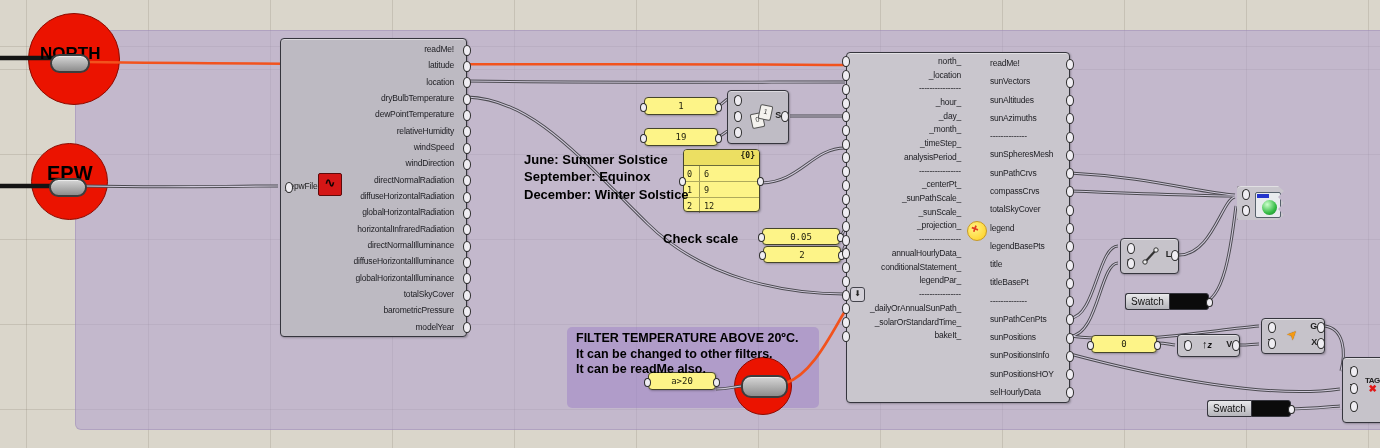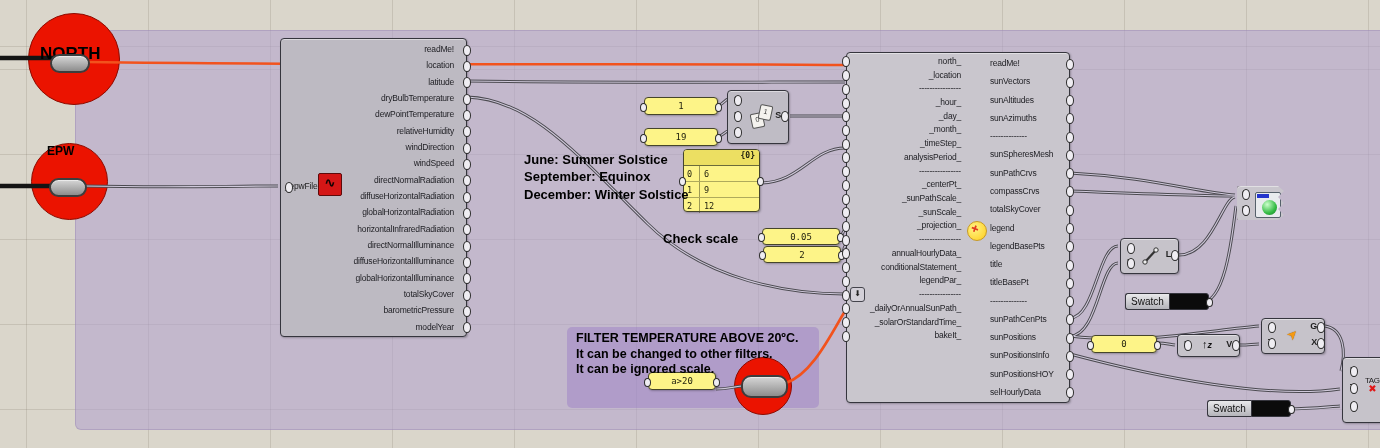--- a/index.html
+++ b/index.html
@@ -77,21 +77,21 @@
   .sun-icon::after{content:"✚";position:absolute;left:3px;top:2px;font-size:9px;color:#e23c20;transform:rotate(20deg)}
   .dna-icon{position:absolute;width:13px;height:13px;background:#d3d0d8;border:1px solid #44444c;border-radius:3px;
         font-size:8px;line-height:12px;text-align:center;color:#222}
   .prev-icon{position:absolute;left:18px;top:6px;width:24px;height:24px;background:#e8ebee;border:1px solid #55606a;border-radius:2px}
   .prev-icon::before{content:"";position:absolute;left:1px;top:1px;width:12px;height:4px;background:#2334cc}
   .prev-icon::after{content:"";position:absolute;left:6px;top:7px;width:15px;height:15px;border-radius:50%;
         background:radial-gradient(circle at 35% 30%,#ccffcc,#33bb44 60%,#117722)}
   .line-icon{position:absolute}
   .uz-icon{position:absolute;font-weight:bold;color:#111;font-size:11px}
   .mv-icon{position:absolute;color:#f59a12;font-size:11px;font-weight:bold;transform:rotate(-45deg);text-shadow:0 0 1px #7a4a00}
-  .tag-icon{position:absolute;font-size:8px;font-weight:normal;color:#222;letter-spacing:-.5px;line-height:8px;text-align:center}
+  .tag-icon{position:absolute;font-size:8px;font-weight:bold;color:#222;letter-spacing:-.5px;line-height:8px;text-align:center}
   .tag-icon .x{display:block;color:#e01818;font-size:10px;margin-top:0px}
   
   .swatch{position:absolute;z-index:3;display:flex;height:17px}
   .sw-label{background:linear-gradient(#e9e9eb,#b4b4ba);border:1.5px solid #35353d;border-right:none;border-radius:3px 0 0 3px;
         font-size:10px;color:#111;display:flex;align-items:center;padding:0 5px}
   .sw-color{width:38px;background:#0b0b0b;border:1.5px solid #35353d;border-radius:0 3px 3px 0;position:relative}
   .sw-color::after{content:"";position:absolute;right:-5px;top:50%;margin-top:-3.5px;width:5px;height:7px;
         background:#efedf2;border:1.5px solid #2b2b2b;border-radius:50%}
   .jag{clip-path:polygon(0 0,41px 0,47px 5px,41px 11px,47px 17px,41px 23px,47px 29px,41px 34px,0 34px);
        border:none;filter:drop-shadow(0 0 1px #333)}
@@ -151,37 +151,37 @@
     <path class="wire-core" d="M1070,191 C1150,194 1205,196 1235,196"></path>
     <path class="wire-core" d="M1179,255 C1212,255 1222,199 1235,197"></path>
     <path class="wire-core" d="M1202,302 C1227,302 1233,226 1236,206"></path>
     <path class="wire-core" d="M1157,343 C1165,343 1168,344 1175,345"></path>
     <path class="wire-core" d="M1240,345 C1250,345 1252,344 1259,344"></path>
     <path class="wire-core" d="M1325,326 C1344,329 1346,352 1341,371"></path>
     <path class="wire-core" d="M1287,409 C1310,409 1326,407 1340,406"></path>
   </svg>
 
 <div class="biglabel" style="left:40px;top:44px;font-size:17px;z-index:3">NORTH</div>
-<div class="biglabel" style="left:47px;top:144px;font-size:12px;z-index:3">EPW</div>
+<div class="biglabel" style="left:47px;top:162px;font-size:20px;z-index:3">EPW</div>
 <div class="pill" style="left:50px;top:54px;width:36px;height:15px;z-index:3"></div>
 <div class="pill" style="left:49px;top:178px;width:34px;height:15px;z-index:3"></div>
 <div class="pill" style="left:741px;top:375px;width:43px;height:19px;z-index:3"></div>
 
 <div class="comp import" style="left:280px;top:38px;width:185px;height:297px">
   <div class="sport nl" style="left:4px;top:142px;font-weight:normal;font-size:8.5px">_epwFile</div>
   <span class="epw-icon">∿</span>
   <div class="col" style="left:0;top:2px;right:0;height:294px">
       <div class="prow out r">readMe!</div>
+      <div class="prow out r">latitude</div>
       <div class="prow out r">location</div>
-      <div class="prow out r">latitude</div>
       <div class="prow out r">dryBulbTemperature</div>
       <div class="prow out r">dewPointTemperature</div>
       <div class="prow out r">relativeHumidity</div>
+      <div class="prow out r">windSpeed</div>
       <div class="prow out r">windDirection</div>
-      <div class="prow out r">windSpeed</div>
       <div class="prow out r">directNormalRadiation</div>
       <div class="prow out r">diffuseHorizontalRadiation</div>
       <div class="prow out r">globalHorizontalRadiation</div>
       <div class="prow out r">horizontalInfraredRadiation</div>
       <div class="prow out r">directNormalIlluminance</div>
       <div class="prow out r">diffuseHorizontalIlluminance</div>
       <div class="prow out r">globalHorizontalIlluminance</div>
       <div class="prow out r">totalSkyCover</div>
       <div class="prow out r">barometricPressure</div>
       <div class="prow out r">modelYear</div>
@@ -236,21 +236,21 @@
 
 <div class="note" style="left:524px;top:151px">
   <div>June: Summer Solstice</div>
   <div>September: Equinox</div>
   <div>December: Winter Solstice</div>
 </div>
 <div class="note" style="left:663px;top:230px">Check scale</div>
 <div class="note2" style="left:576px;top:331px">
   <div>FILTER TEMPERATURE ABOVE 20ºC.</div>
   <div>It can be changed to other filters.</div>
-  <div>It can be ignored scale.</div>
+  <div>It can be readMe also.</div>
 </div>
 
 <div class="comp sunpath" style="left:846px;top:52px;width:222px;height:349px">
   <div class="col incol" style="left:0;top:1px;width:116px;height:288px">
       <div class="prow in l">north_</div>
       <div class="prow in l">_location</div>
       <div class="prow in l">----------------</div>
       <div class="prow in l">_hour_</div>
       <div class="prow in l">_day_</div>
       <div class="prow in l">_month_</div>

